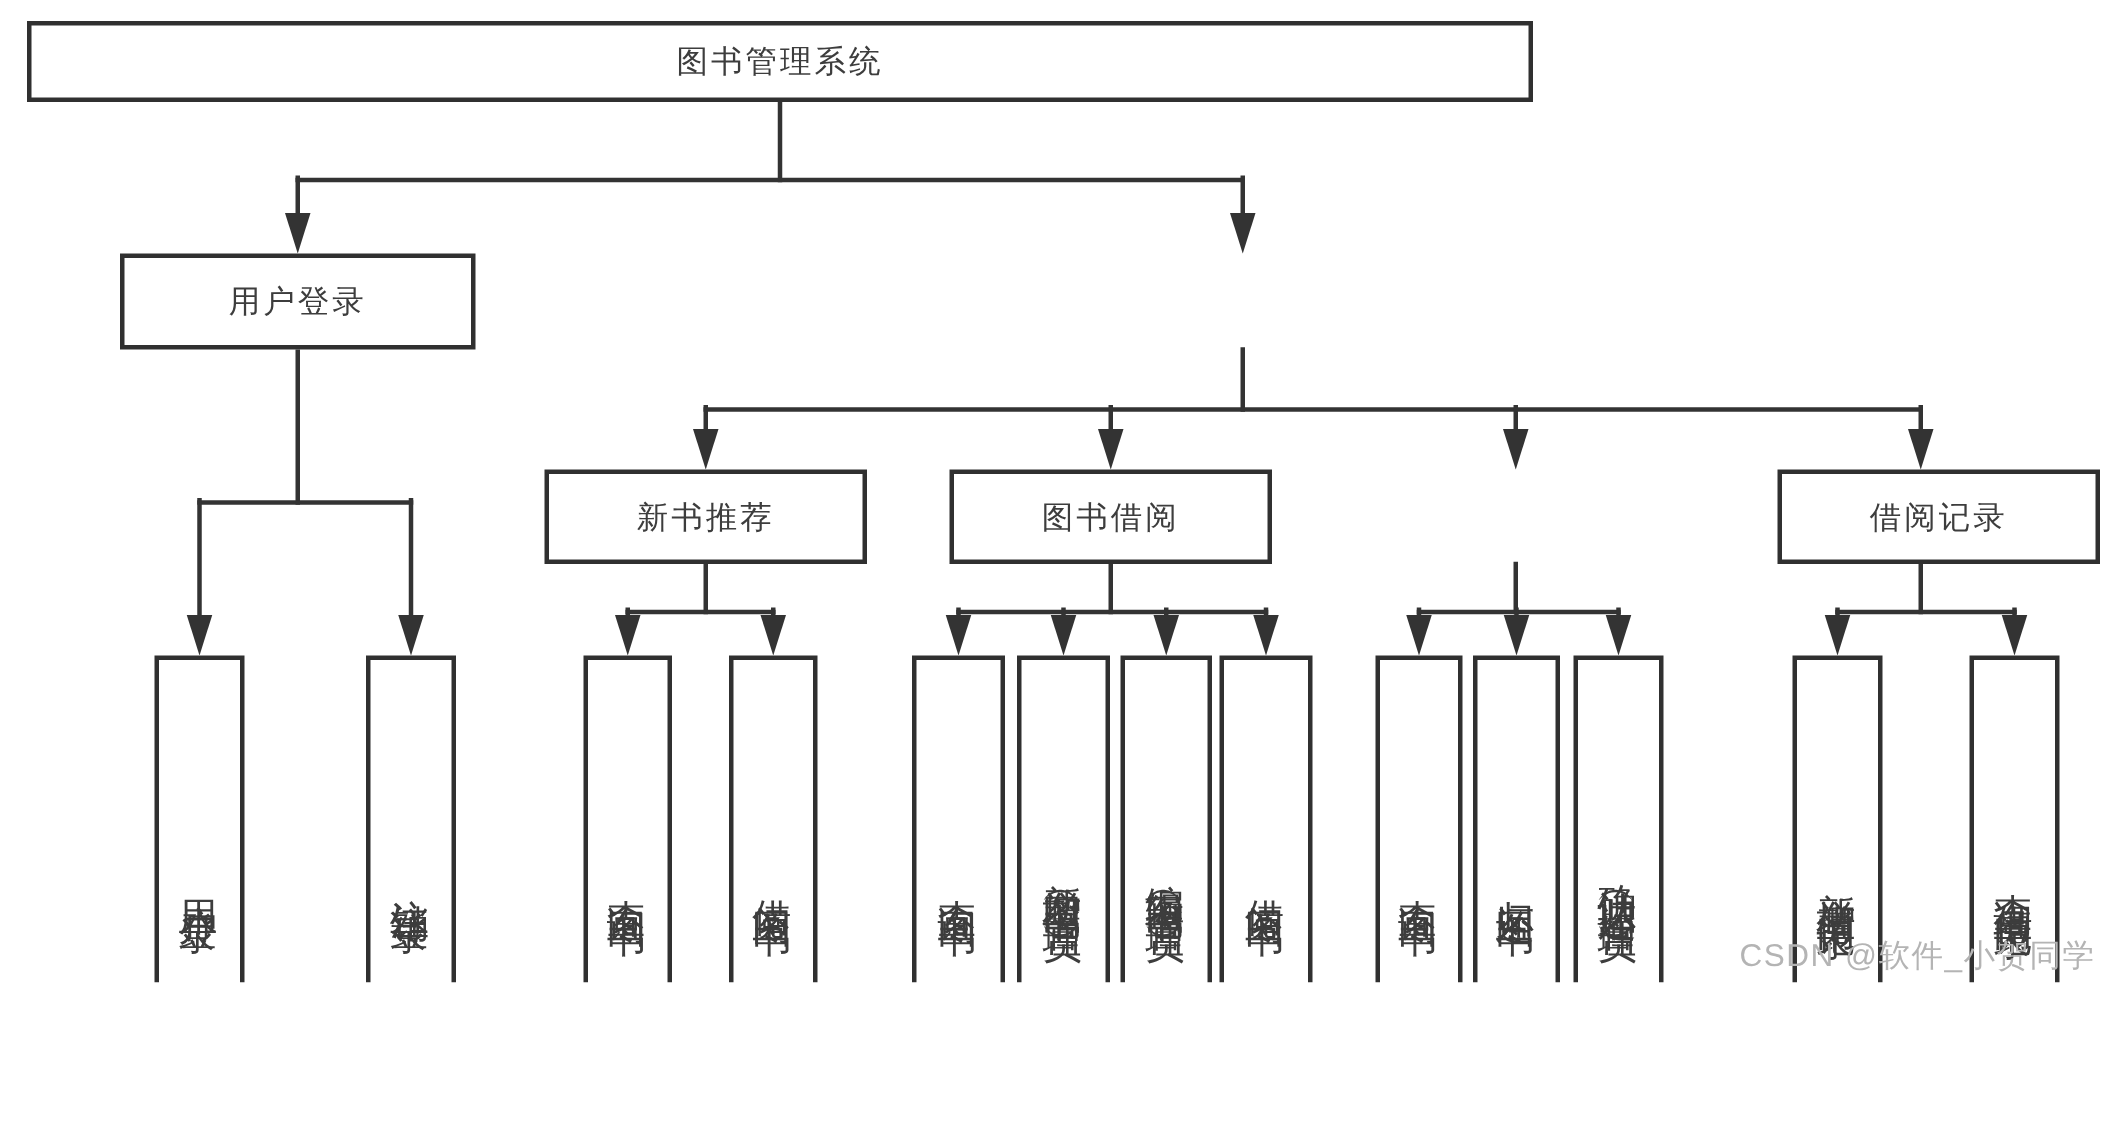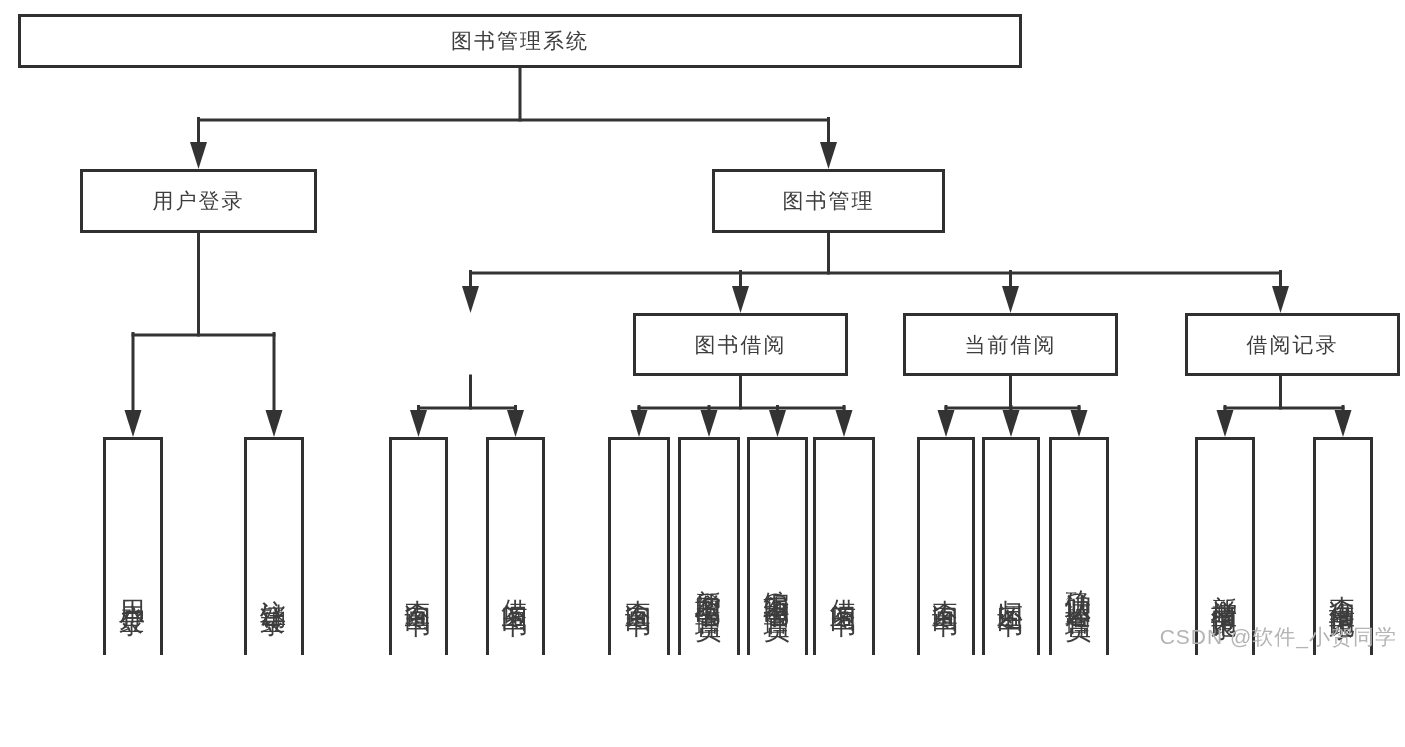--- a/index.html
+++ b/index.html
@@ -123,29 +123,26 @@
     <polygon points="1334.5,410 1351.5,410 1343,437"></polygon>
   </svg>
 
   <div class="node h-node" style="left:18px; top:14px; width:1004px; height:54px;">
     <span>图书管理系统</span>
   </div>
 
   <div class="node h-node" style="left:80px; top:169px; width:237px; height:64px;">
     <span>用户登录</span>
   </div>
-  <div class="node h-node" style="left:712px; top:169px; width:233px; height:64px;">
-    <span>图书管理</span>
+
+  <div class="node h-node" style="left:363px; top:313px; width:215px; height:63px;">
+    <span>新书推荐</span>
   </div>
-
   <div class="node h-node" style="left:633px; top:313px; width:215px; height:63px;text-align:center;">
     <span>图书借阅</span>
-  </div>
-  <div class="node h-node" style="left:903px; top:313px; width:215px; height:63px;">
-    <span>当前借阅</span>
   </div>
   <div class="node h-node" style="left:1173px; top:313px; width:215px; height:63px;margin-left:12px;">
     <span>借阅记录</span>
   </div>
 
   <div class="node v-node" style="left:103px; top:437px; width:60px; height:300px;">
     <span class="v-label">用户登录</span>
   </div>
   <div class="node v-node" style="left:244px; top:437px; width:60px; height:300px;">
     <span class="v-label">注销登录</span>

